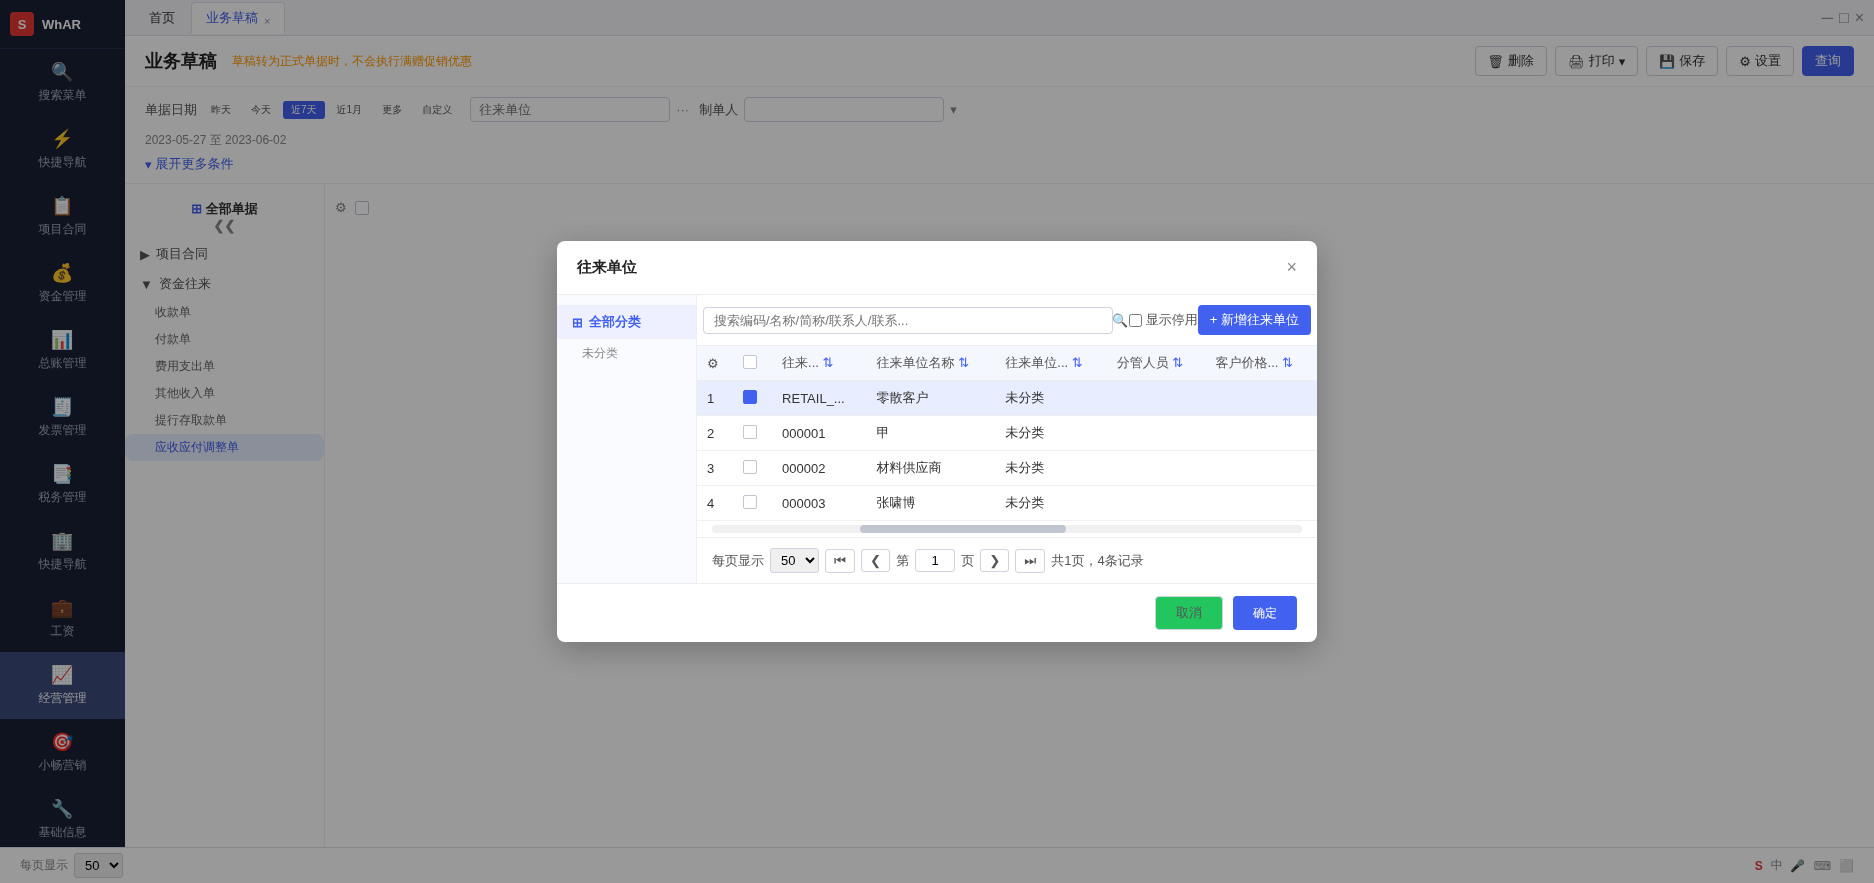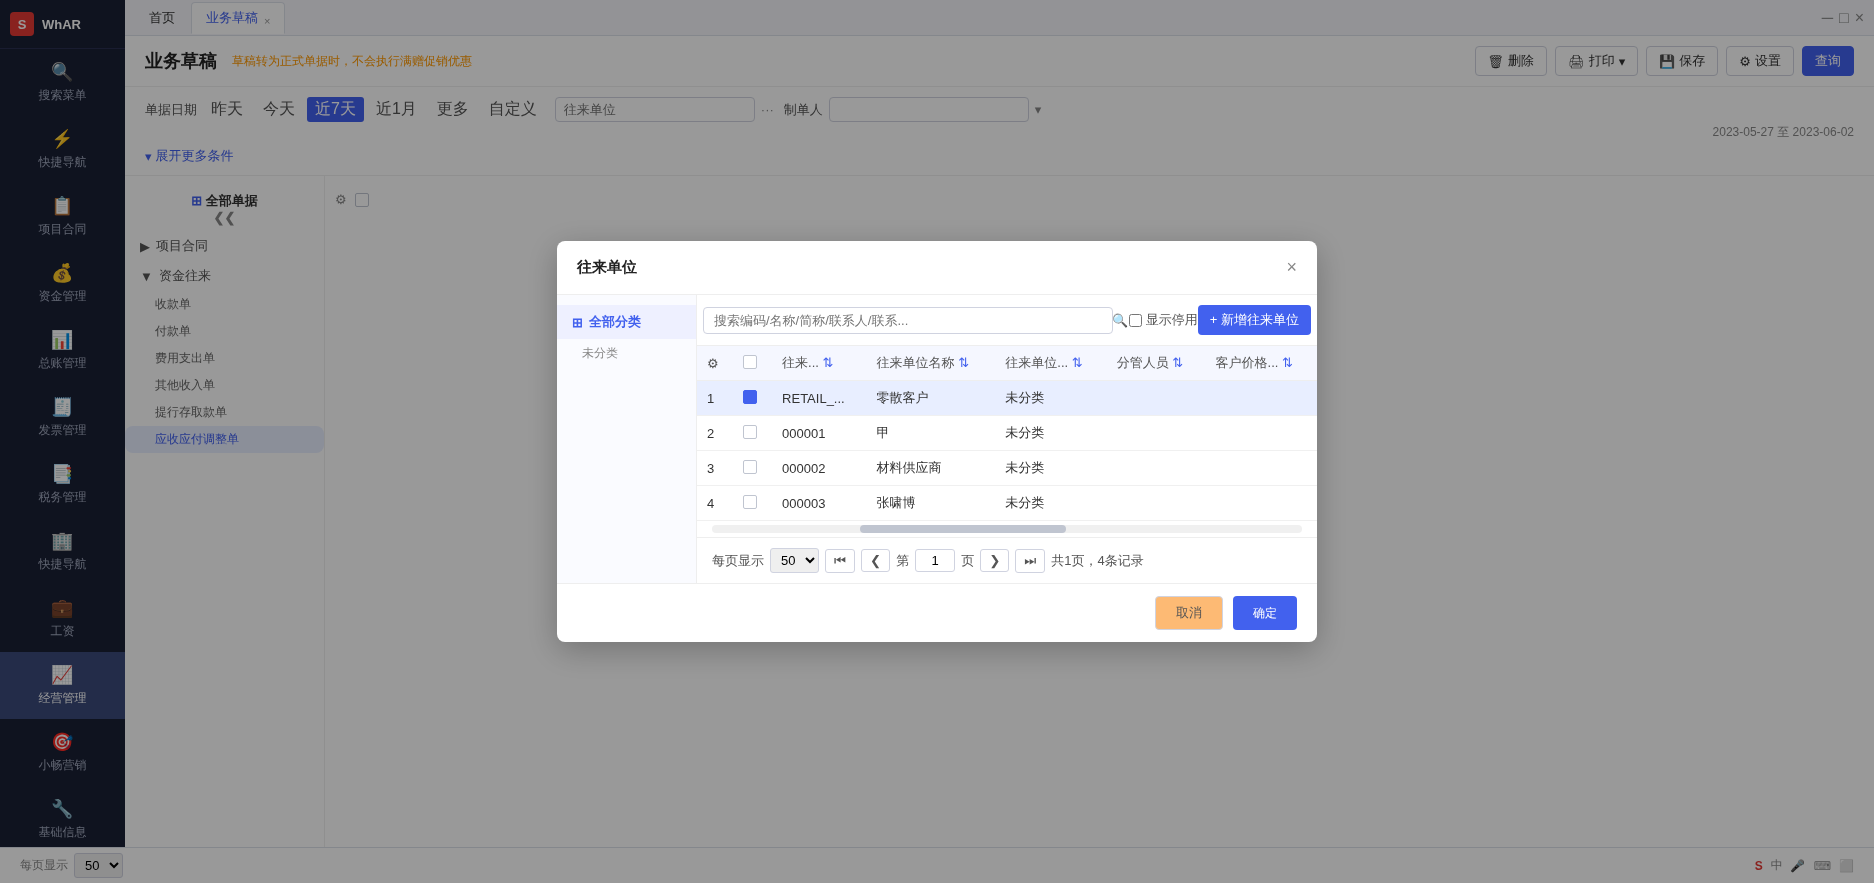--- a/index.html
+++ b/index.html
@@ -31,23 +31,23 @@
     .page-subtitle { font-size: 12px; color: #ff9900; }
     .header-actions { margin-left: auto; display: flex; gap: 8px; align-items: center; }
     .btn { padding: 5px 12px; border-radius: 4px; cursor: pointer; font-size: 13px; border: 1px solid #d0d3e0; background: #fff; color: #333; display: flex; align-items: center; gap: 4px; }
     .btn.primary { background: #4261ee; color: #fff; border-color: #4261ee; }
 
     
     .filter-bar { background: #fff; padding: 10px 20px; border-bottom: 1px solid #eee; }
     .filter-row { display: flex; align-items: center; gap: 10px; flex-wrap: wrap; }
     .filter-item { display: flex; align-items: center; gap: 6px; font-size: 13px; color: #555; }
     .date-tabs { display: flex; gap: 4px; }
-    .date-tab { padding: 2px 8px; border-radius: 3px; cursor: pointer; font-size: 16px; color: #555; }
+    .date-tab { padding: 2px 8px; border-radius: 3px; cursor: pointer; font-size: 10px; color: #555; }
     .date-tab.active { background: #4261ee; color: #fff; }
-    .date-range { font-size: 12px; color: #888; margin-top: 2px; text-align: right; }
+    .date-range { font-size: 12px; color: #888; margin-top: 10px; }
     .filter-input { border: 1px solid #d0d3e0; border-radius: 4px; padding: 4px 8px; font-size: 13px; min-width: 180px; color: #333; }
     .expand-btn { color: #4261ee; cursor: pointer; font-size: 13px; display: flex; align-items: center; gap: 4px; }
 
     
     .content-area { display: flex; flex: 1; overflow: hidden; }
 
     
     .left-panel { width: 200px; background: #fff; border-right: 1px solid #eee; padding: 10px 0; flex-shrink: 0; }
     .panel-header { padding: 6px 15px; display: flex; align-items: center; justify-content: space-between; font-size: 13px; font-weight: bold; color: #333; flex-direction: column; }
     .panel-toggle { cursor: pointer; color: #888; }
@@ -87,21 +87,21 @@
     .modal-table tr.selected td { background: #e8eeff; }
 
     
     .pagination { padding: 10px 15px; display: flex; align-items: center; gap: 6px; font-size: 13px; color: #555; border-top: 1px solid #eee; }
     .page-btn { border: 1px solid #d0d3e0; background: #fff; padding: 3px 8px; border-radius: 3px; cursor: pointer; color: #555; }
     .page-input { border: 1px solid #d0d3e0; border-radius: 3px; width: 40px; padding: 3px 6px; text-align: center; font-size: 13px; }
     .page-select { border: 1px solid #d0d3e0; border-radius: 3px; padding: 3px 6px; font-size: 13px; }
 
     
     .modal-footer { padding: 12px 20px; border-top: 1px solid #eee; display: flex; justify-content: flex-end; gap: 10px; }
-    .cancel-btn { padding: 7px 20px; border: 1px solid #d0d3e0; background: #fdba74; border-radius: 4px; cursor: pointer; font-size: 13px; color: #555; }
+    .cancel-btn { padding: 7px 20px; border: 1px solid #d0d3e0; background: #22c55e; border-radius: 4px; cursor: pointer; font-size: 13px; color: #555; }
     .confirm-btn { padding: 7px 20px; background: #4261ee; color: #fff; border: none; border-radius: 4px; cursor: pointer; font-size: 12px; }
 
     
     .modal-scrollbar { height: 8px; background: #f0f0f0; border-radius: 4px; margin: 4px 15px; position: relative; }
     .modal-scrollbar-thumb { height: 100%; width: 35%; background: #c0c5d0; border-radius: 4px; margin-left: 25%; }
 
     
     .bottom-bar { position: absolute; bottom: 0; left: 0; right: 0; height: 36px; background: #fff; border-top: 1px solid #dde1ea; display: flex; align-items: center; justify-content: space-between; padding: 0 20px; font-size: 12px; color: #888; }
     .bottom-right { display: flex; align-items: center; gap: 8px; }
 

